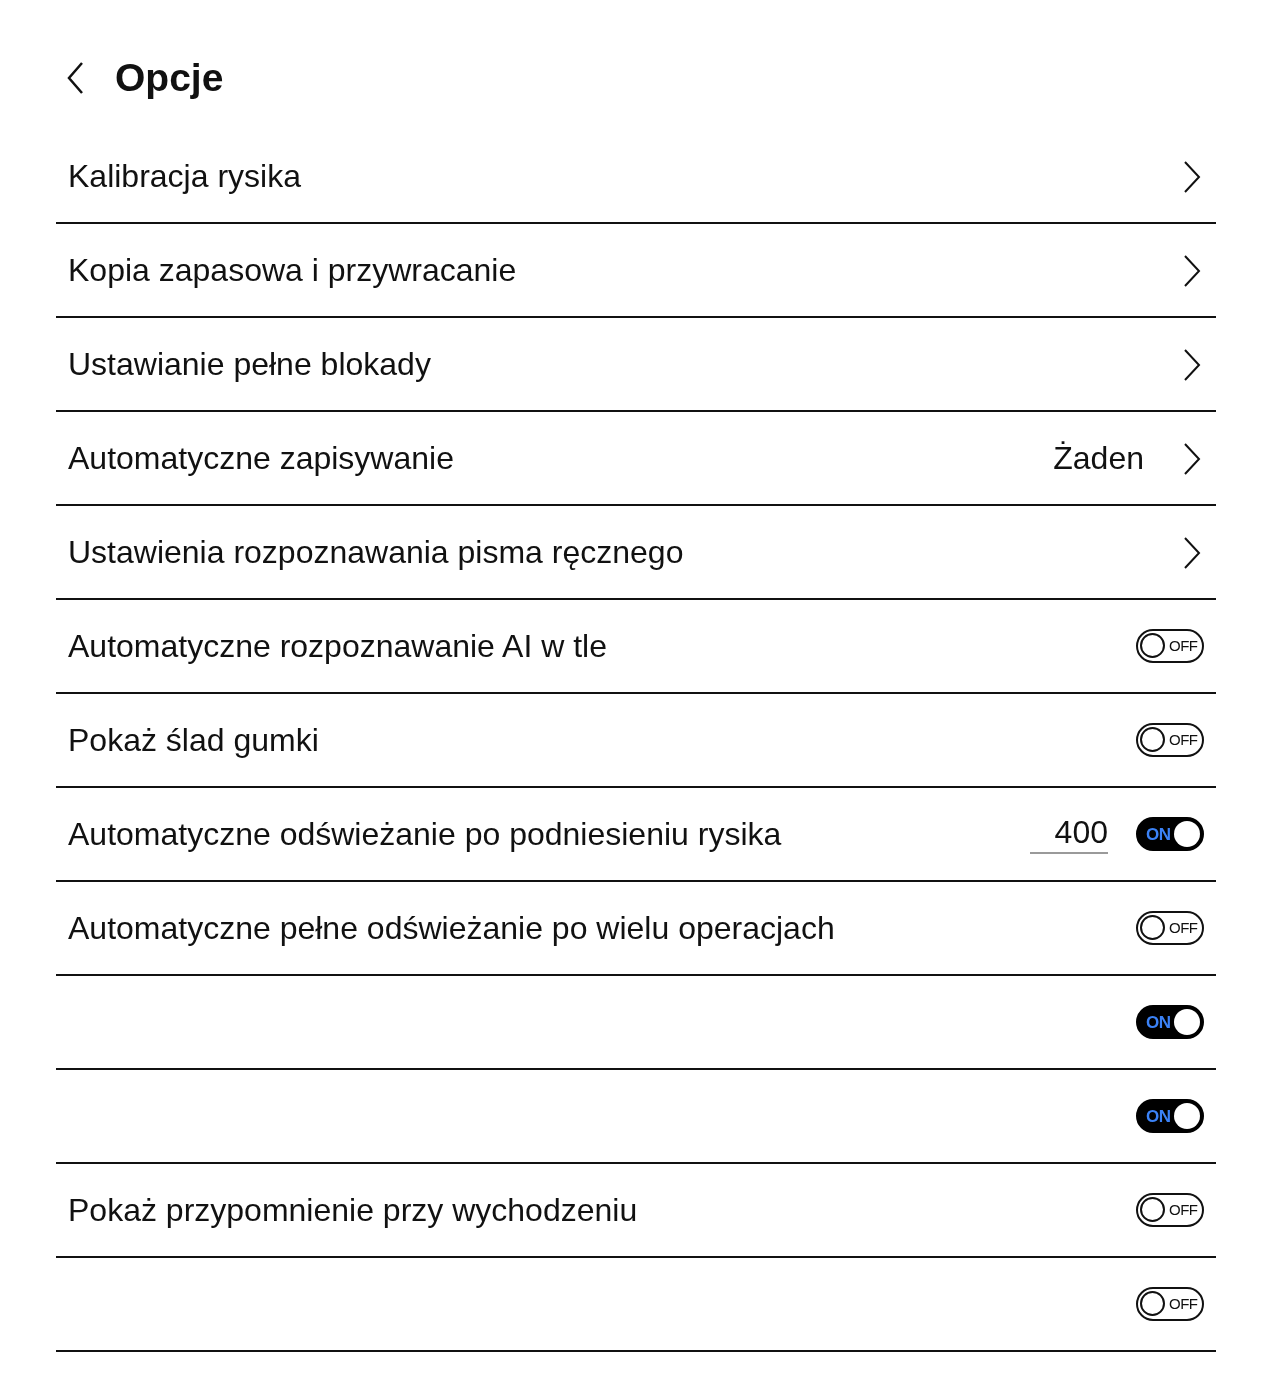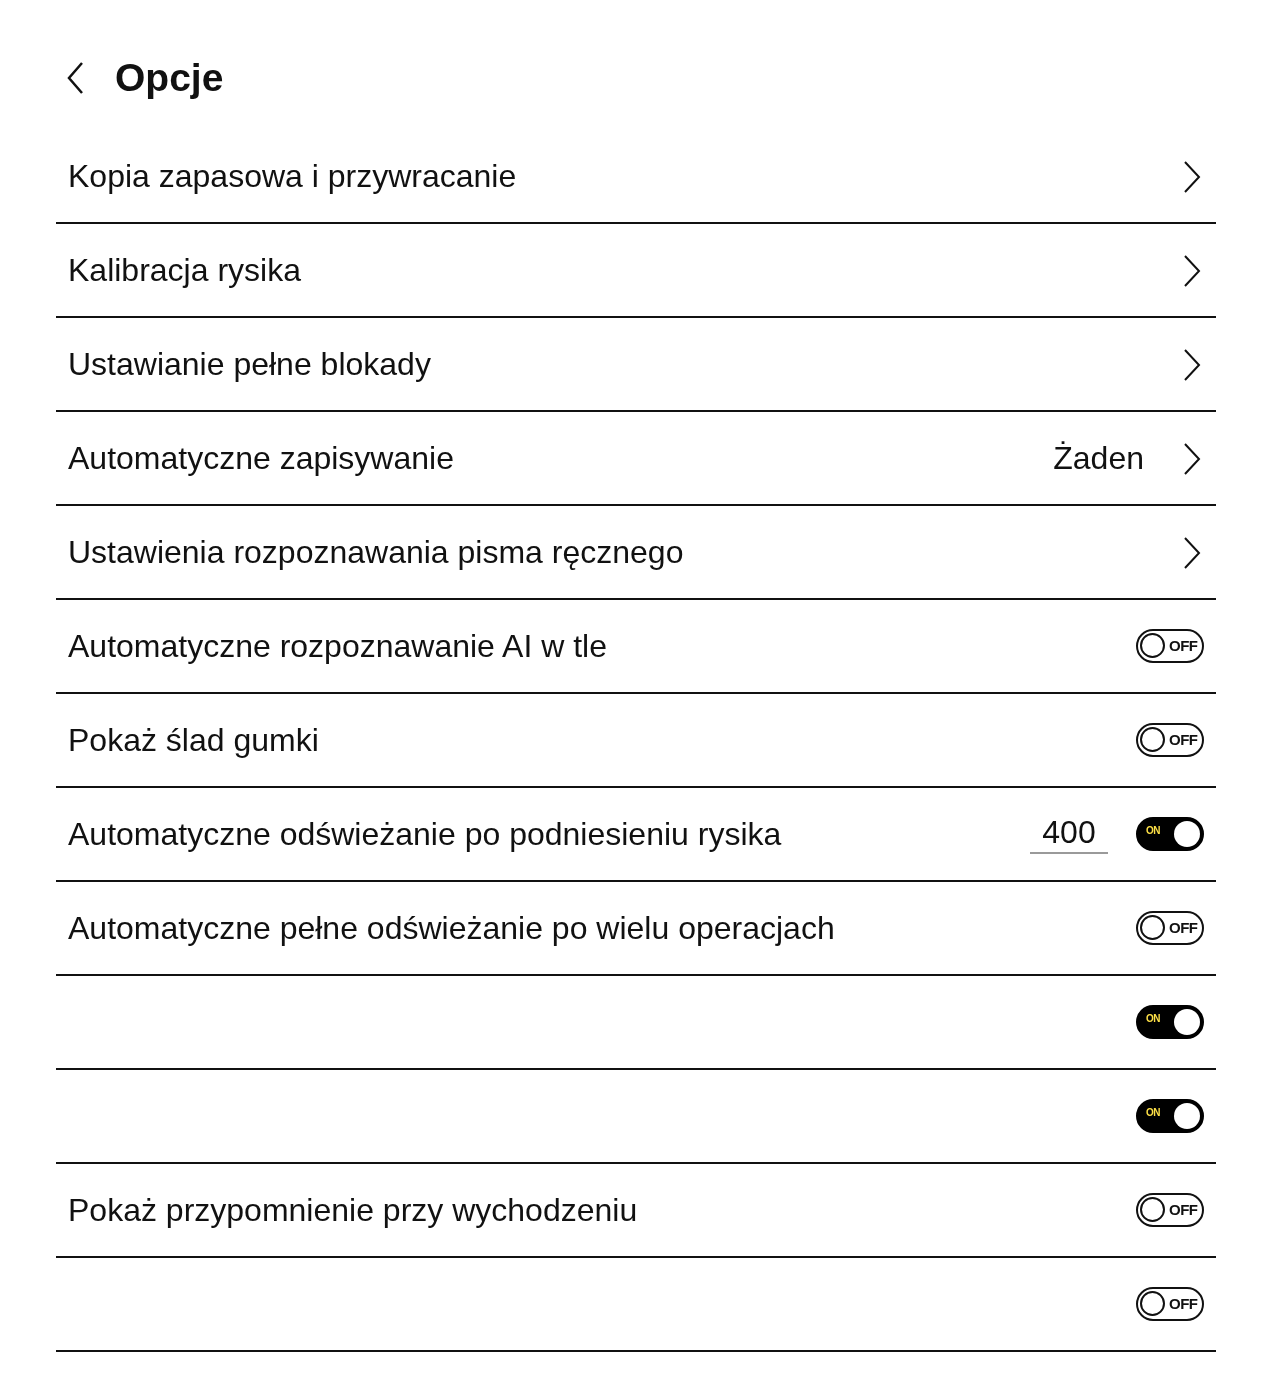--- a/index.html
+++ b/index.html
@@ -39,57 +39,57 @@
     border-radius: 17px; cursor: pointer;
   }
   .toggle.off {
     border: 2.5px solid #111; background: #fff;
   }
   .toggle.off::before {
     content: ""; position: absolute; left: 2px; top: 2px; width: 25px; height: 25px;
     border: 2.5px solid #111; border-radius: 50%; box-sizing: border-box;
   }
   .toggle.off .tlabel {
-    position: absolute; left: 31px; top: 6px; font-size: 15px; font-weight: 700; letter-spacing: -0.5px;
+    position: absolute; left: 31px; top: 6px; font-size: 15px; font-weight: 400; letter-spacing: -0.5px;
   }
   .toggle.on { background: #000; border: 2px solid #000; }
   .toggle.on::after {
     content: ""; position: absolute; right: 2px; top: 2px; width: 26px; height: 26px;
     background: #fff; border-radius: 50%;
   }
   .toggle.on .tlabel {
-    position: absolute; left: 8px; top: 6px; font-size: 10px; font-weight: 700; color: #fde047; letter-spacing: -0.5px;
+    position: absolute; left: 8px; top: 6px; font-size: 17px; font-weight: 700; color: #3b82f6; letter-spacing: -0.5px;
   }
   .numfield {
     position: absolute; right: 108px; top: 24px; width: 78px; height: 40px;
-    font-size: 32px; line-height: 40px; text-align: center;
+    font-size: 32px; line-height: 40px; text-align: right;
     border-bottom: 2px solid #9a9a9a; cursor: text;
   }
 </style>
 </head>
 <body>
 
 <div class="header">
   <svg class="back" viewBox="0 0 30 36">
     <polyline points="20,3 7,18 20,33" fill="none" stroke="#111" stroke-width="2.5"></polyline>
   </svg>
   <div class="title">Opcje</div>
 </div>
 
 <div class="list">
 
   <div class="row">
-    <span class="label">Kopia zapasowa i przywracanie</span>
+    <span class="label">Kalibracja rysika</span>
     <svg class="chev" viewBox="0 0 20 34">
         <polyline points="3,2 17,17 3,32" fill="none" stroke="#111" stroke-width="2"></polyline>
       </svg>
   </div>
 
   <div class="row">
-    <span class="label">Kalibracja rysika</span>
+    <span class="label">Kopia zapasowa i przywracanie</span>
     <svg class="chev" viewBox="0 0 20 34">
         <polyline points="3,2 17,17 3,32" fill="none" stroke="#111" stroke-width="2"></polyline>
       </svg>
   </div>
 
   <div class="row">
     <span class="label">Ustawianie pełne blokady</span>
     <svg class="chev" viewBox="0 0 20 34">
         <polyline points="3,2 17,17 3,32" fill="none" stroke="#111" stroke-width="2"></polyline>
       </svg>

